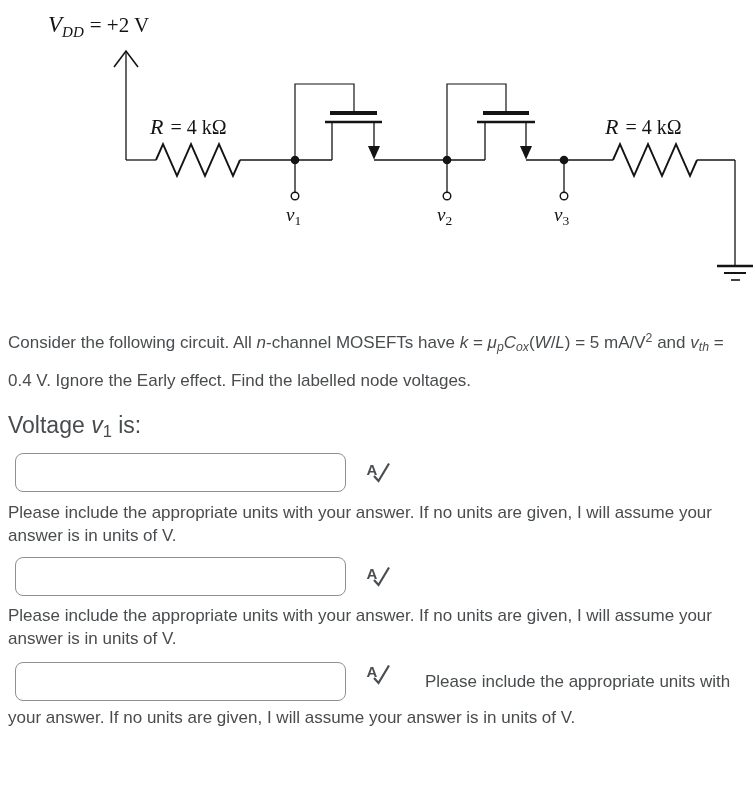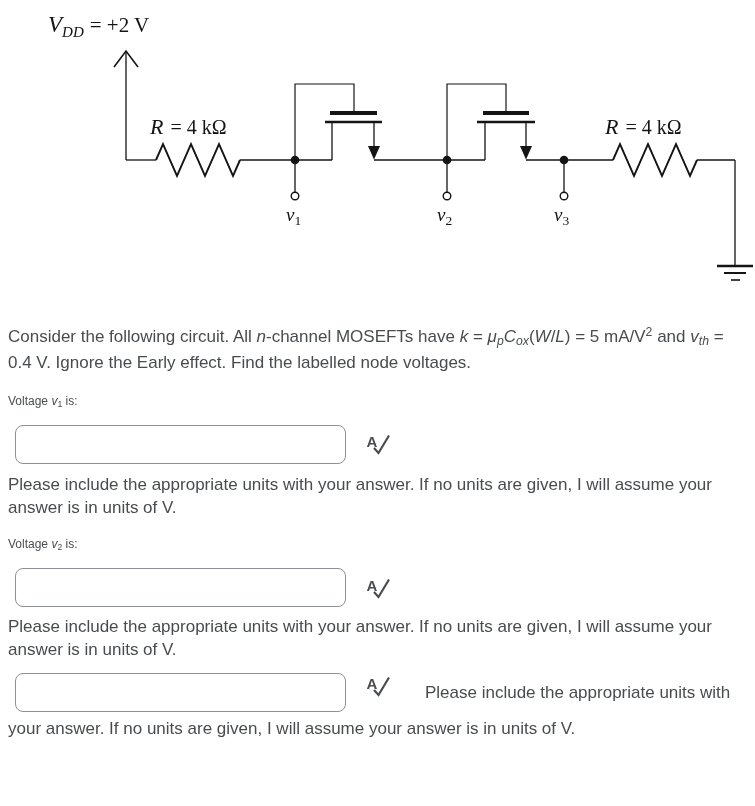--- a/index.html
+++ b/index.html
@@ -5,30 +5,30 @@
   html,body{margin:0;padding:0;background:#ffffff;}
   body{
     width:755px;height:806px;overflow:hidden;
     font-family:"Liberation Sans",sans-serif;
     color:#494c4e;
   }
   .page{padding:0 8px 0 8px;}
   svg.circuit{display:block;margin:0;}
   .question{
     margin:21px 0 0 0;
-    font-size:17px;line-height:22px;
+    font-size:17px;line-height:34px;
     max-width:725px;
   }
   .seg-i{font-style:italic;}
   .seg-isub{font-style:italic;font-size:0.72em;vertical-align:-0.27em;}
   .seg-sub{font-size:0.72em;vertical-align:-0.27em;}
   .seg-sup{font-size:0.72em;vertical-align:0.5em;}
   .field-label{
     margin:14px 0 0 0;
-    font-size:12px;line-height:22px;
+    font-size:23px;line-height:22px;
   }
   .field-label.first{margin-top:16px;}
   .answer-row{
     margin-top:9px;
     display:flex;align-items:center;
   }
   .answer-row.second{margin-top:10px;}
   input.answer-input{
     box-sizing:border-box;
     width:331px;height:39px;
@@ -151,21 +151,20 @@
   <p class="field-label first"><span>Voltage </span><span class="seg-i">v</span><span class="seg-sub">1</span><span> is:</span></p>
   <div class="answer-row">
     <input class="answer-input" type="text" value="" style="">
     <svg class="spell-icon" width="26" height="24" viewBox="0 0 26 24">
       <text x="1.5" y="15" font-family="Liberation Sans, sans-serif" font-size="15" font-weight="600" fill="#4a4d50">A</text>
       <polyline points="9,16 13.5,21 24,3.5" fill="none" stroke="#4a4d50" stroke-width="2.2"></polyline>
     </svg>
   </div>
   <p class="hint">Please include the appropriate units with your answer. If no units are given, I will assume your answer is in units of V.</p>
 
-  <p class="field-label"><span>Voltage </span><span class="seg-i">v</span><span class="seg-sub">2</span><span> is:</span></p>
   <div class="answer-row second">
     <input class="answer-input" type="text" value="" style="">
     <svg class="spell-icon" width="26" height="24" viewBox="0 0 26 24">
       <text x="1.5" y="15" font-family="Liberation Sans, sans-serif" font-size="15" font-weight="600" fill="#4a4d50">A</text>
       <polyline points="9,16 13.5,21 24,3.5" fill="none" stroke="#4a4d50" stroke-width="2.2"></polyline>
     </svg>
   </div>
   <p class="hint second">Please include the appropriate units with your answer. If no units are given, I will assume your answer is in units of V.</p>
 
   <div class="q3-flow">

